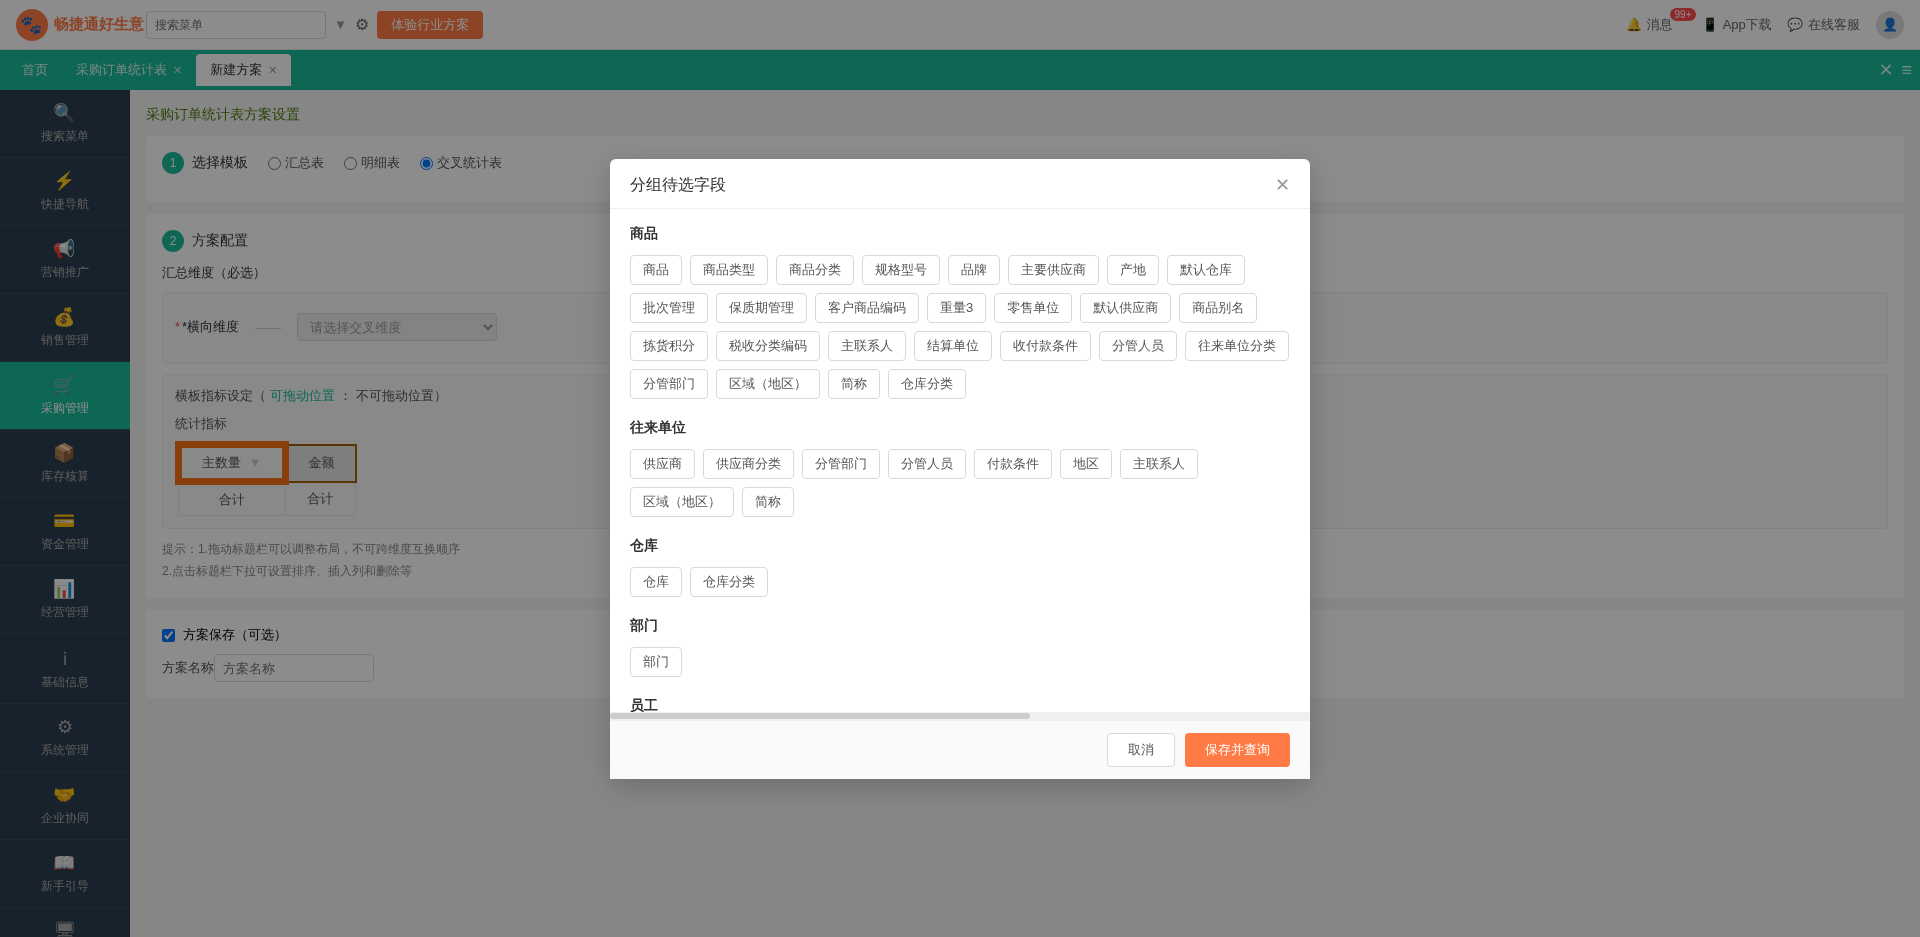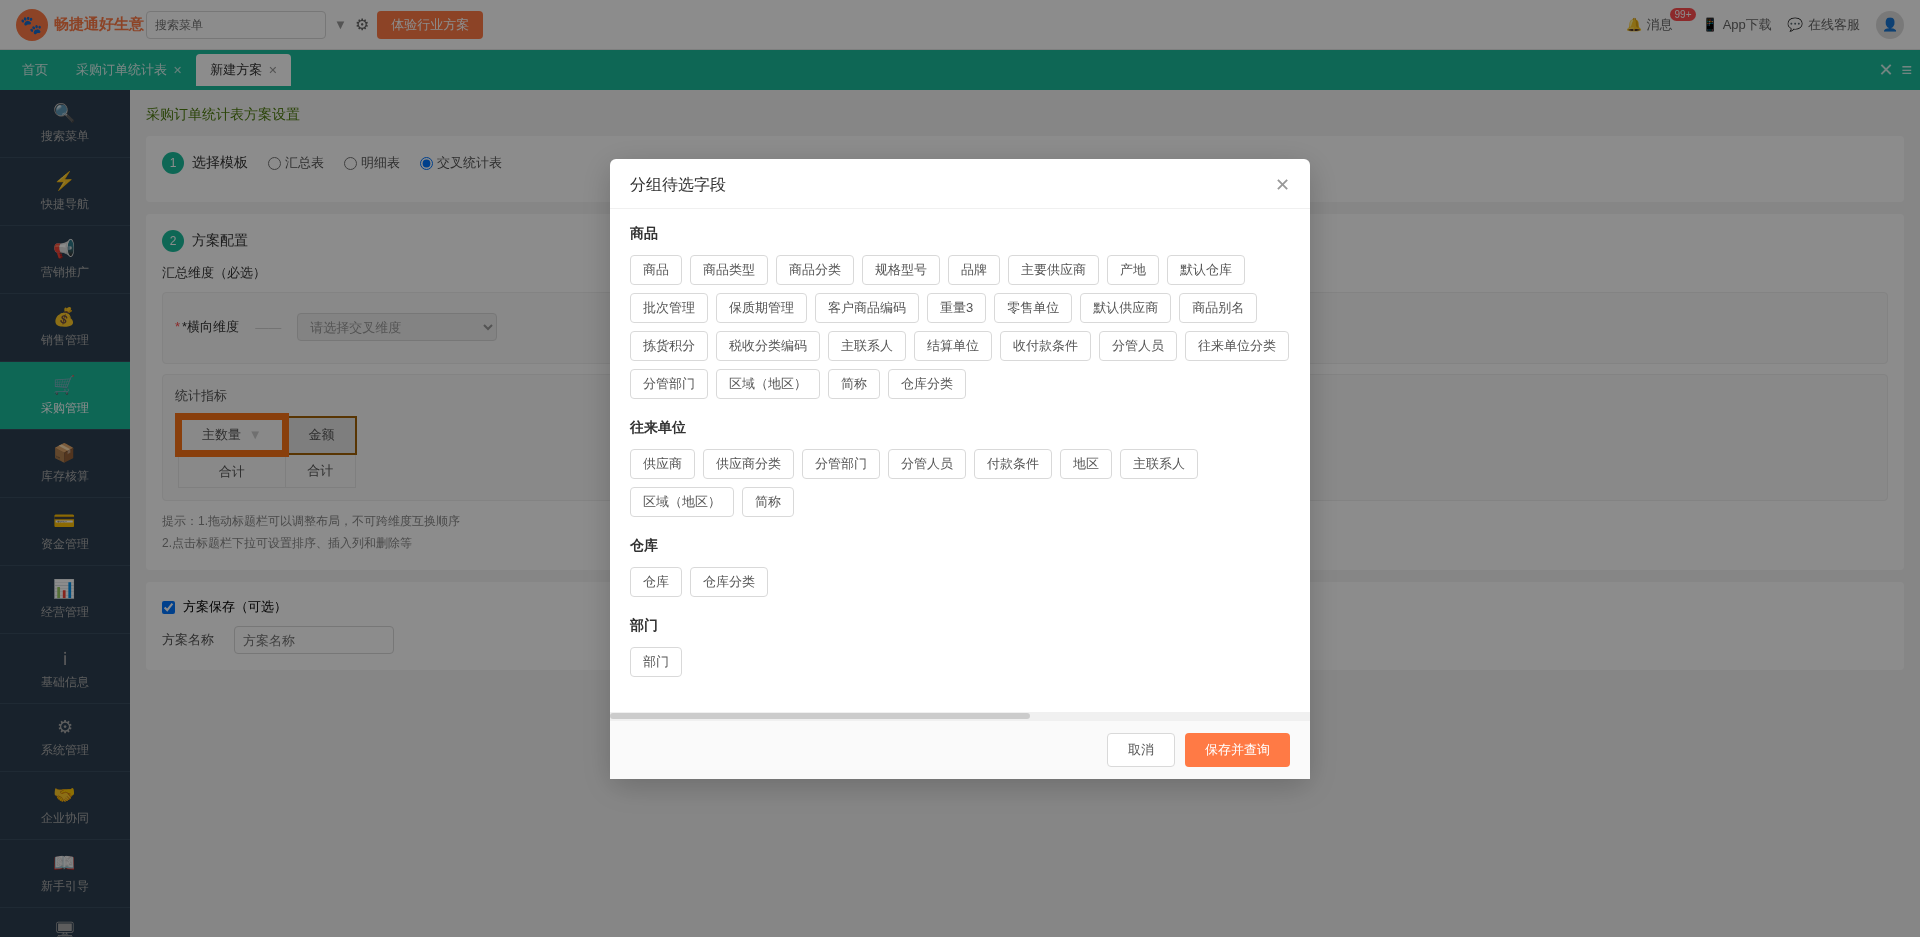--- a/index.html
+++ b/index.html
@@ -497,20 +497,26 @@
         <div class="form-row" style="margin-top:8px;">
           <span class="form-label required-label">*横向维度</span>
           <span style="color:#ccc;margin:0 4px;">——</span>
           <select style="height:28px;border:1px solid #d9d9d9;border-radius:4px;padding:0 8px;font-size:13px;color:#999;min-width:200px;">
             <option>请选择交叉维度</option>
           </select>
         </div>
       </div>
 
       <div style="background:#f9f9f9;border:1px solid #eee;border-radius:4px;padding:12px;margin-bottom:10px;">
+        <div style="display:flex;align-items:center;gap:4px;margin-bottom:10px;font-size:13px;color:#555;">
+          <span>横板指标设定（</span>
+          <span style="color:#1abc9c;cursor:pointer;">可拖动位置</span>
+          <span>：</span>
+          <span>不可拖动位置）</span>
+        </div>
         <div style="font-size:13px;color:#555;margin-bottom:8px;">统计指标</div>
         <table style="border-collapse:collapse;font-size:13px;color:#555;">
           <thead>
             <tr>
               <th style="border:7px solid #f97316;padding:6px 20px;background:#fafafa;font-weight:normal;">
                 <span>主数量</span>
                 <span style="color:#ccc;margin-left:4px;">▼</span>
               </th>
               <th style="border:2px solid #a16207;padding:6px 20px;background:#e5e5e5;font-weight:normal;">金额</th>
             </tr>
@@ -528,21 +534,21 @@
         <div>提示：1.拖动标题栏可以调整布局，不可跨维度互换顺序</div>
         <div>2.点击标题栏下拉可设置排序、插入列和删除等</div>
       </div>
     </div>
 
     <div class="step-panel">
       <div style="display:flex;align-items:center;gap:8px;">
         <input type="checkbox" checked="" style="">
         <span>方案保存（可选）</span>
       </div>
-      <div style="margin-top:10px;display:flex;align-items:center;gap:20px;">
+      <div style="margin-top:10px;display:flex;align-items:center;gap:0;">
         <span style="color:#555;">方案名称</span>
         <input type="text" style="width: 160px; height: 28px; border: 1px solid rgb(217, 217, 217); border-radius: 4px; padding: 0px 8px; font-size: 13px;" placeholder="方案名称">
       </div>
     </div>
   </div>
 </div>
 
 <div class="modal-overlay">
   <div class="modal">
 
@@ -608,20 +614,24 @@
         </div>
       </div>
 
       <div class="field-section">
         <div class="field-section-title">部门</div>
         <div class="field-tags">
           <div class="field-tag">部门</div>
         </div>
       </div>
 
+      <div class="field-section">
+        <div class="field-section-title">员工</div>
+
+      </div>
 
     </div>
 
     <div class="h-scrollbar">
       <div class="h-scrollbar-thumb"></div>
     </div>
 
     <div class="modal-footer">
       <button class="btn-cancel">取消</button>
       <button class="btn-confirm">保存并查询</button>

